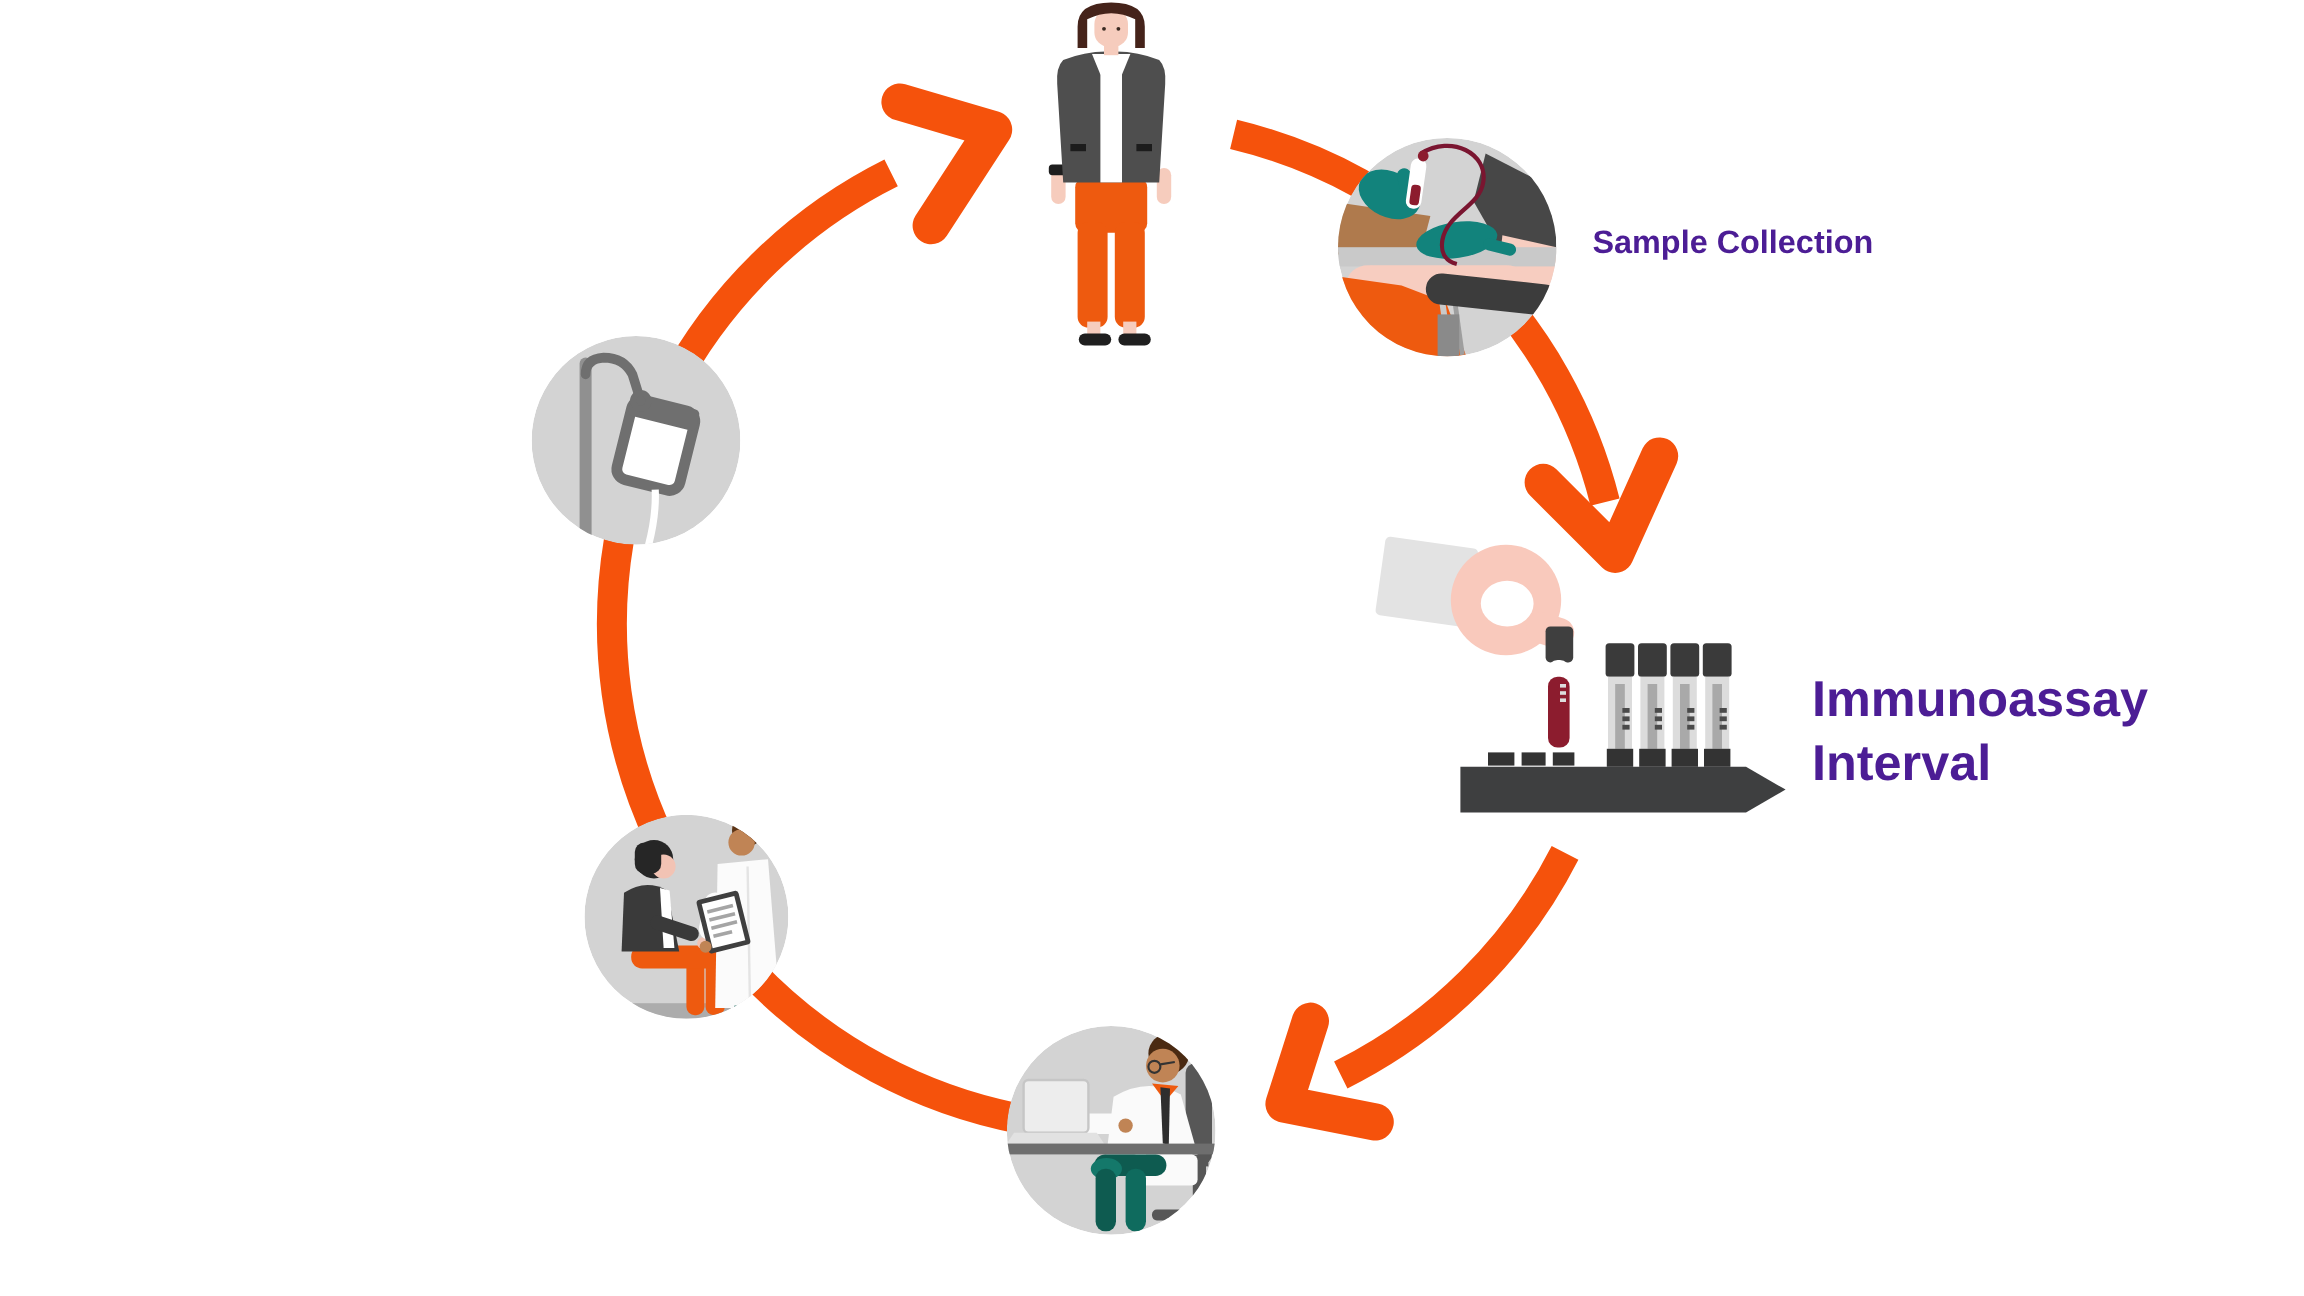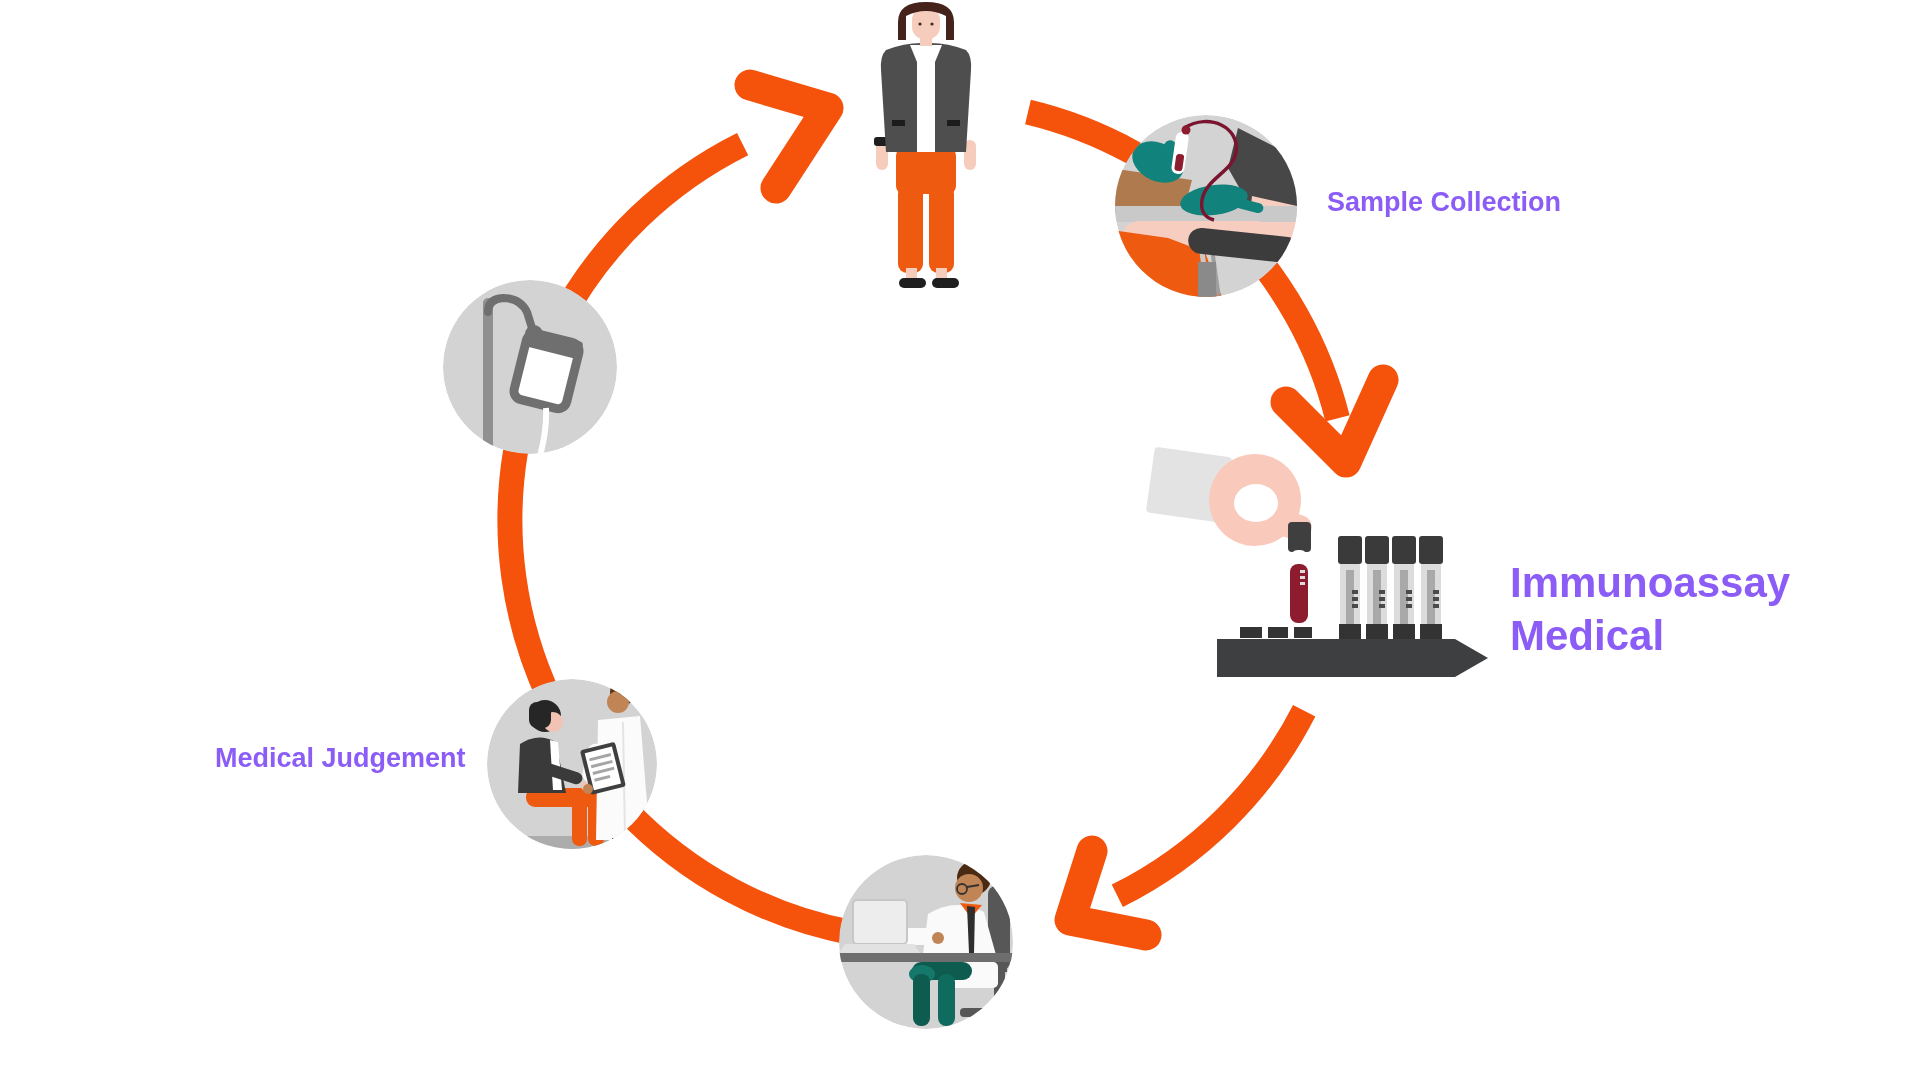--- a/index.html
+++ b/index.html
@@ -1,20 +1,20 @@
 <!DOCTYPE html>
 <html><head>
 <meta charset="utf-8">
 <style>
   html,body{margin:0;padding:0;background:#ffffff;}
   .stage{position:relative;width:1920px;height:1080px;background:#ffffff;overflow:hidden;
          font-family:"Liberation Sans",sans-serif;}
   .arrows{position:absolute;left:0;top:0;z-index:1;}
   .node{position:absolute;z-index:2;}
-  .label{position:absolute;z-index:3;font-weight:700;color:#8b5cf6;font-size:27px;
+  .label{position:absolute;z-index:3;font-weight:700;color:#4c1d95;font-size:27px;
          line-height:34px;white-space:nowrap;}
   .label.big{font-size:42px;line-height:53px;white-space:normal;width:340px;}
 </style>
 </head>
 <body>
 
 <div class="stage">
 
   <svg class="arrows" width="1920" height="1080" viewBox="0 0 1920 1080">
     <g stroke="#F5520C" fill="none">
@@ -249,19 +249,18 @@
         <rect x="528" y="332" width="54" height="68" rx="9" fill="#FFFFFF" stroke="#6F6F6F" stroke-width="9"></rect>
         <rect x="526" y="329" width="58" height="18" rx="4" fill="#6F6F6F"></rect>
       </g>
       <circle cx="534" cy="334" r="6.5" fill="none" stroke="#6F6F6F" stroke-width="5"></circle>
       <path d="M546 408 Q547 430 540 456" stroke="#FFFFFF" stroke-width="6" fill="none"></path>
     </g>
   </svg>
 
   <div class="label" style="left:1327px;top:185px">Sample Collection</div>
 
-  <div class="label big" style="left:1510px;top:556px">Immunoassay Medical</div>
-
-
-  <div class="label" style="left:215px;top:741px">Medical Judgement</div>
+  <div class="label big" style="left:1510px;top:556px">Immunoassay Interval</div>
+
+
 
 
 </div>
 
 </body></html>

